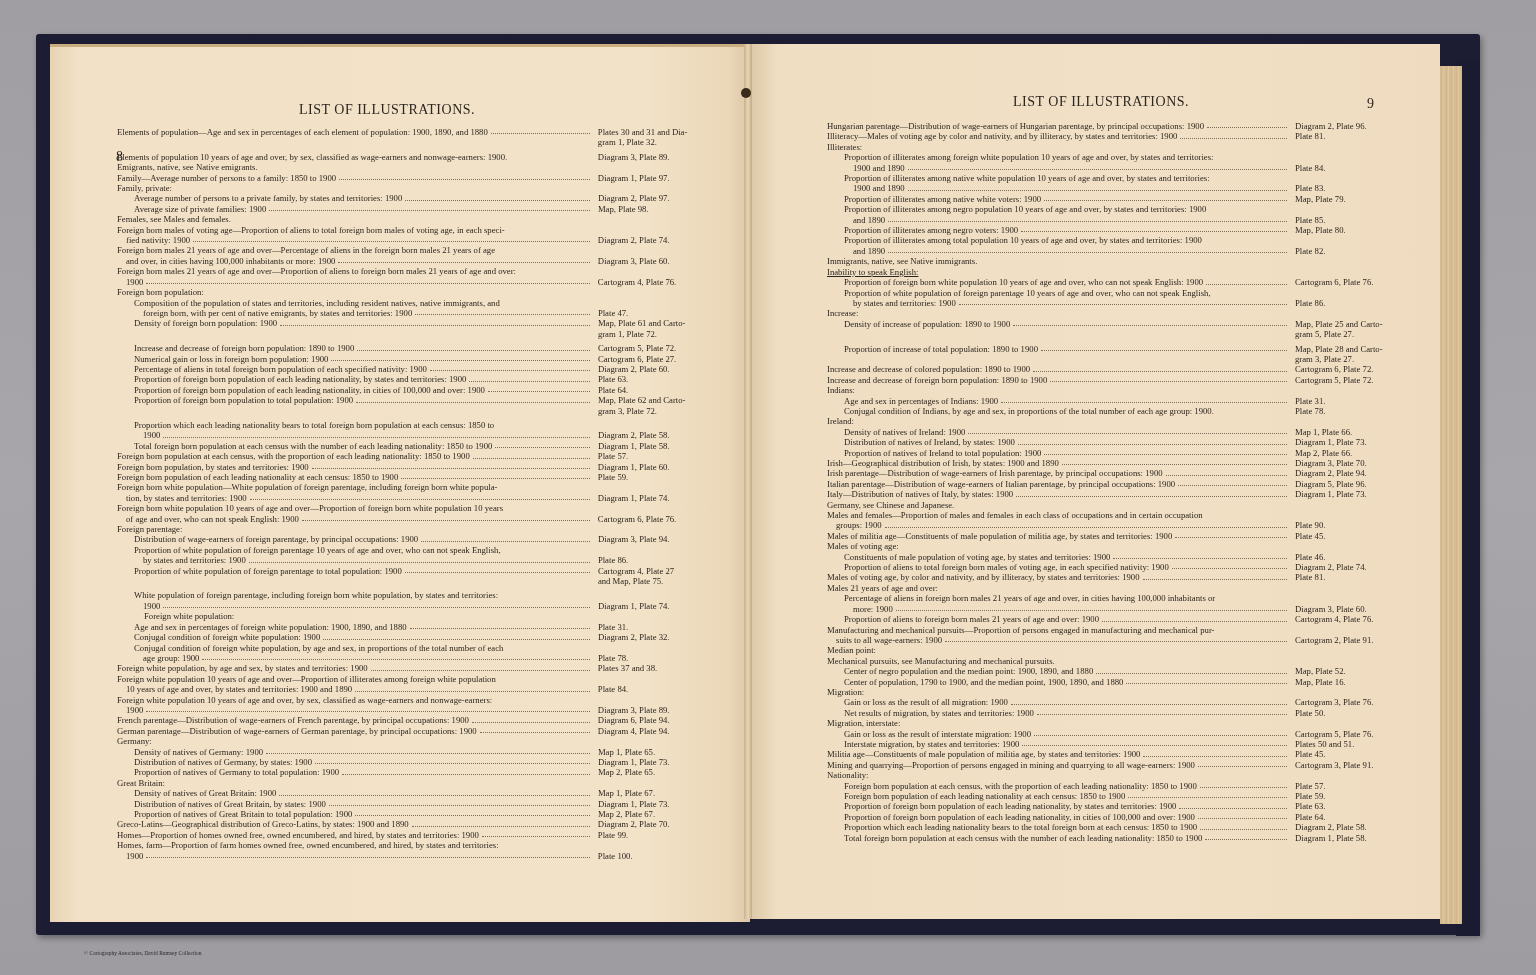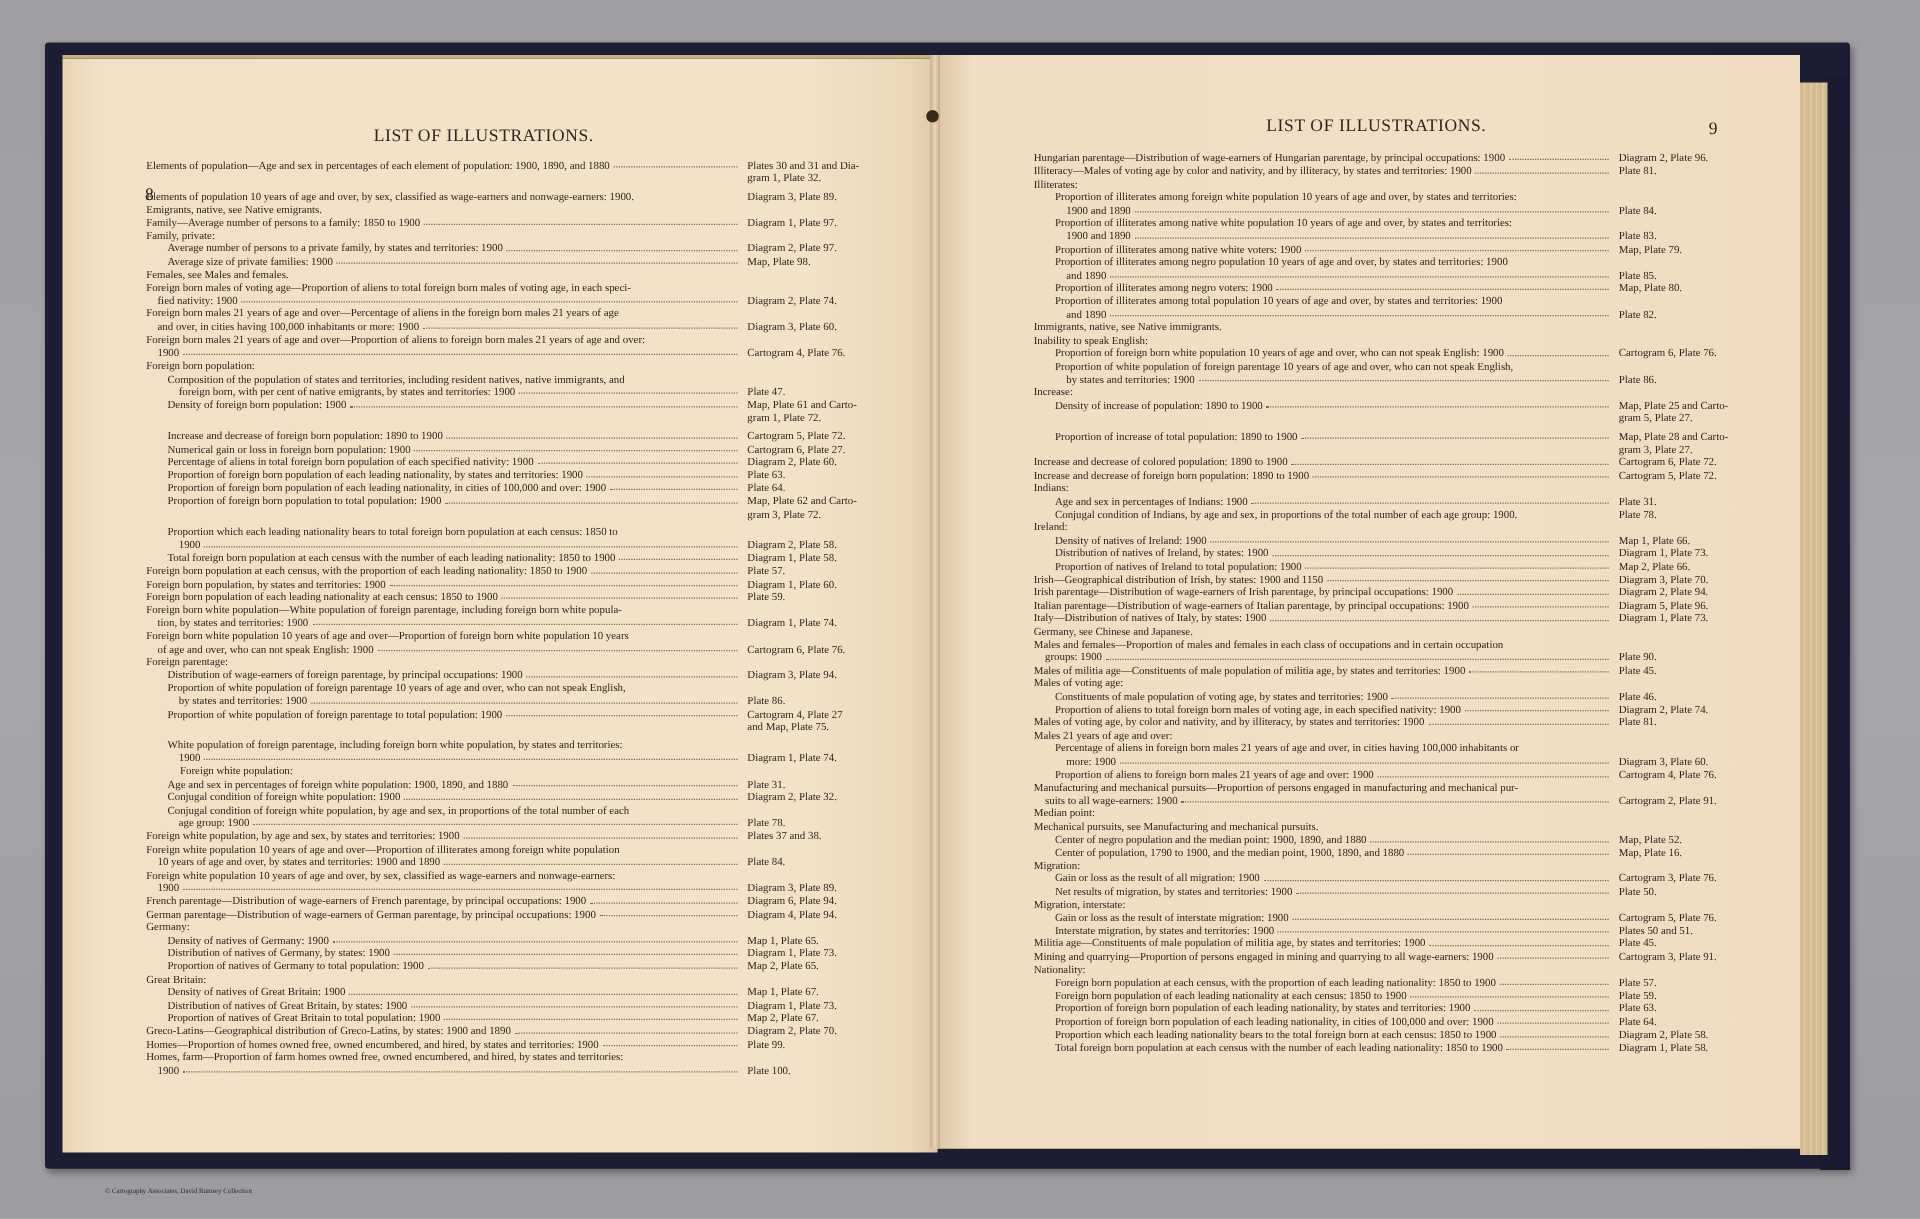--- a/index.html
+++ b/index.html
@@ -681,21 +681,21 @@
       </div>
       <div class="row">
         <div class="body" style="width: 462px; padding-left: 0px;">
           <div class="leader">
             <span class="lt">Immigrants, native, see Native immigrants.</span>
           </div>
         </div>
         <div class="ref"></div>
       </div>
       <div class="row">
-        <div class="body" style="width: 462px; padding-left: 0px;">
+        <div class="body" style="width: 462px; padding-left: 0px; text-decoration: underline;">
           <div class="leader">
             <span class="lt">Inability to speak English:</span>
           </div>
         </div>
         <div class="ref"></div>
       </div>
       <div class="row">
         <div class="body" style="width: 445px; padding-left: 17px;">
           <div class="leader">
             <span class="lt">Proportion of foreign born white population 10 years of age and over, who can not speak English: 1900</span>
@@ -819,21 +819,21 @@
           <div class="leader">
             <span class="lt">Proportion of natives of Ireland to total population: 1900</span>
             <span class="ld"></span>
           </div>
         </div>
         <div class="ref">Map 2, Plate 66.</div>
       </div>
       <div class="row">
         <div class="body" style="width: 462px; padding-left: 0px;">
           <div class="leader">
-            <span class="lt">Irish—Geographical distribution of Irish, by states: 1900 and 1150</span>
+            <span class="lt">Irish—Geographical distribution of Irish, by states: 1900 and 1890</span>
             <span class="ld"></span>
           </div>
         </div>
         <div class="ref">Diagram 3, Plate 70.</div>
       </div>
       <div class="row">
         <div class="body" style="width: 462px; padding-left: 0px;">
           <div class="leader">
             <span class="lt">Irish parentage—Distribution of wage-earners of Irish parentage, by principal occupations: 1900</span>
             <span class="ld"></span>

